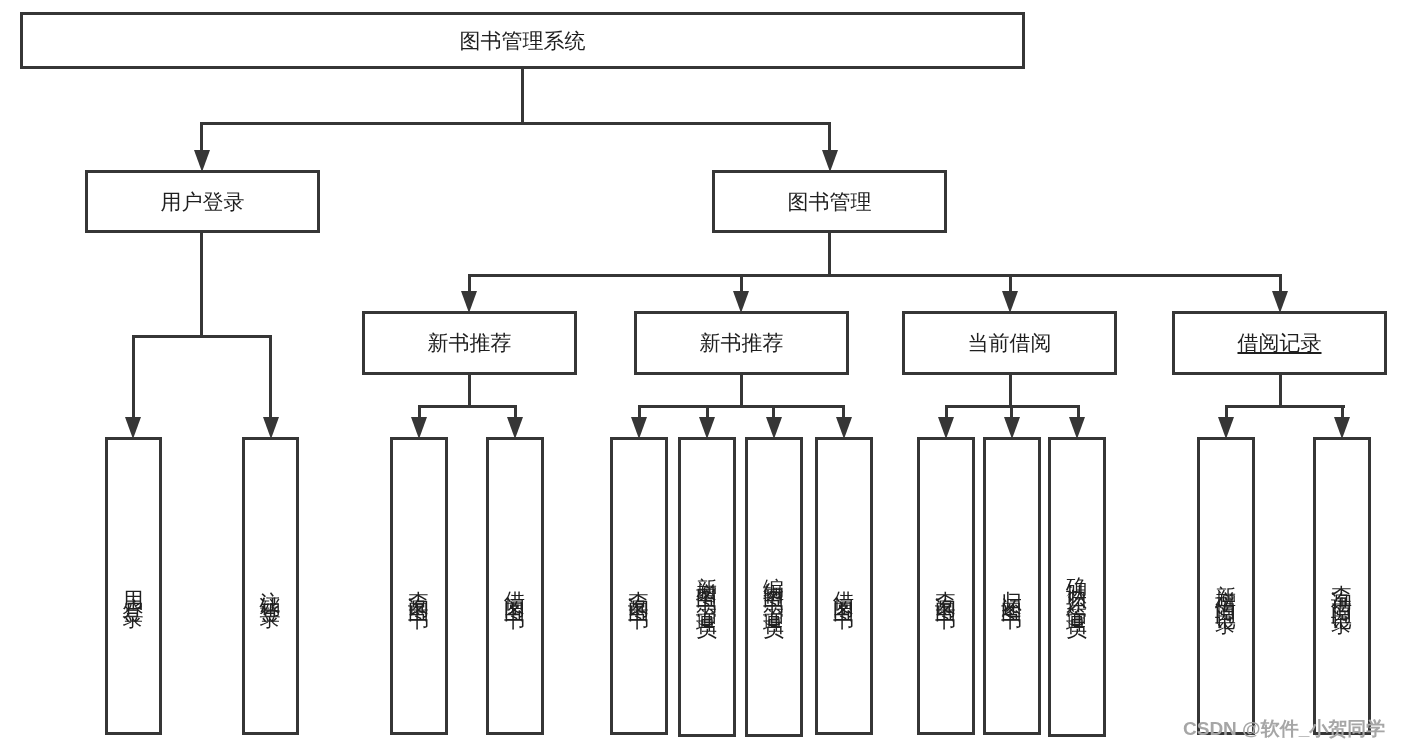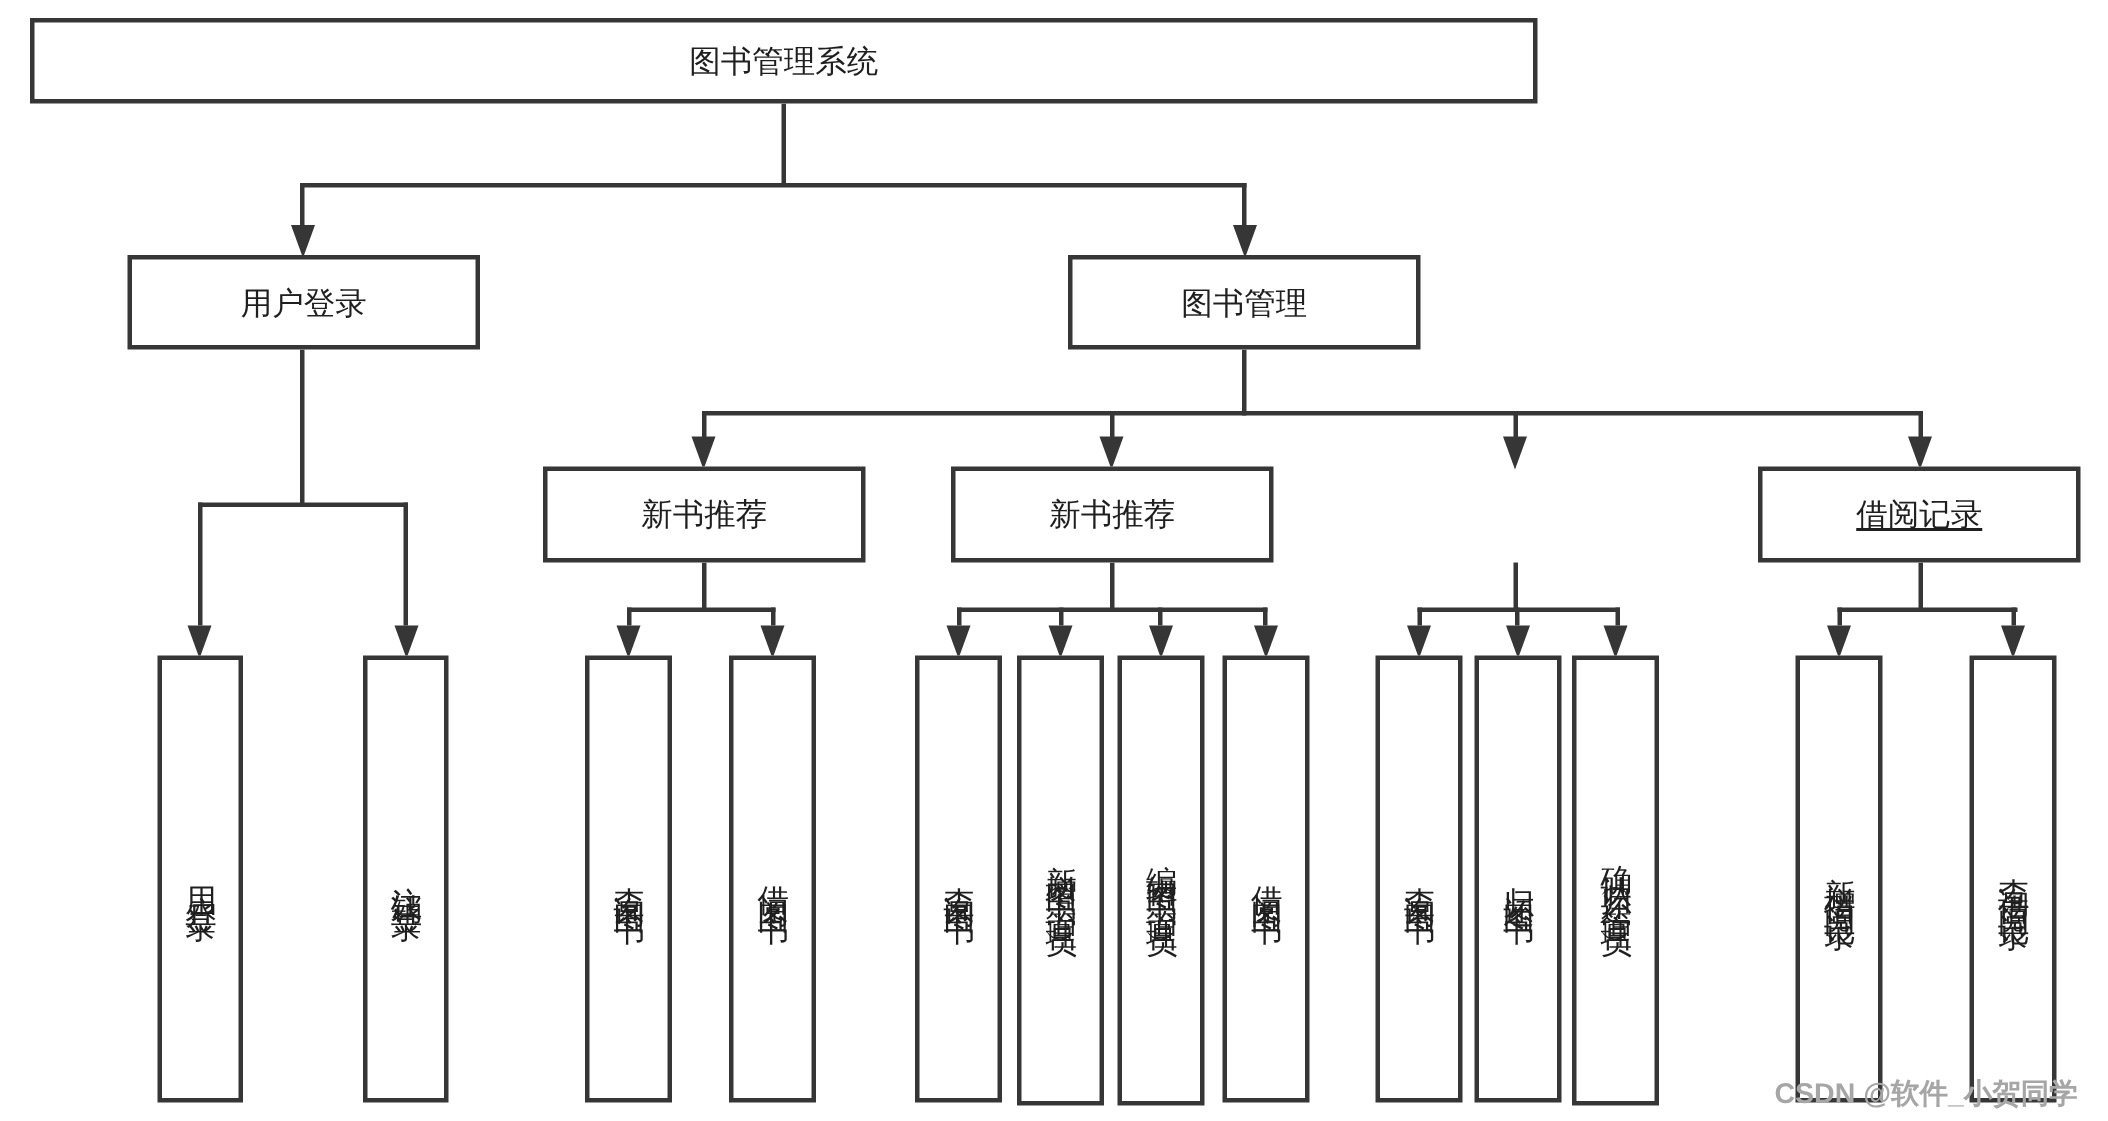--- a/index.html
+++ b/index.html
@@ -103,20 +103,23 @@
   <div class="box" style="left:362px;top:311px;width:215px;height:64px;">
     <span>新书推荐</span>
   </div>
 
   <div class="box" style="left:712px;top:170px;width:235px;height:63px;">
     <span>图书管理</span>
   </div>
   <div class="box" style="left:634px;top:311px;width:215px;height:64px;">
     <span>新书推荐</span>
   </div>
+  <div class="box" style="left:902px;top:311px;width:215px;height:64px;">
+    <span>当前借阅</span>
+  </div>
   <div class="box" style="left:1172px;top:311px;width:215px;height:64px;text-decoration:underline;">
     <span>借阅记录</span>
   </div>
 
   <div class="box" style="left:105px;top:437px;width:57px;height:298px;">
     <span class="vtext">用户登录</span>
   </div>
   <div class="box" style="left:242px;top:437px;width:57px;height:298px;">
     <span class="vtext">注销登录</span>
   </div>

